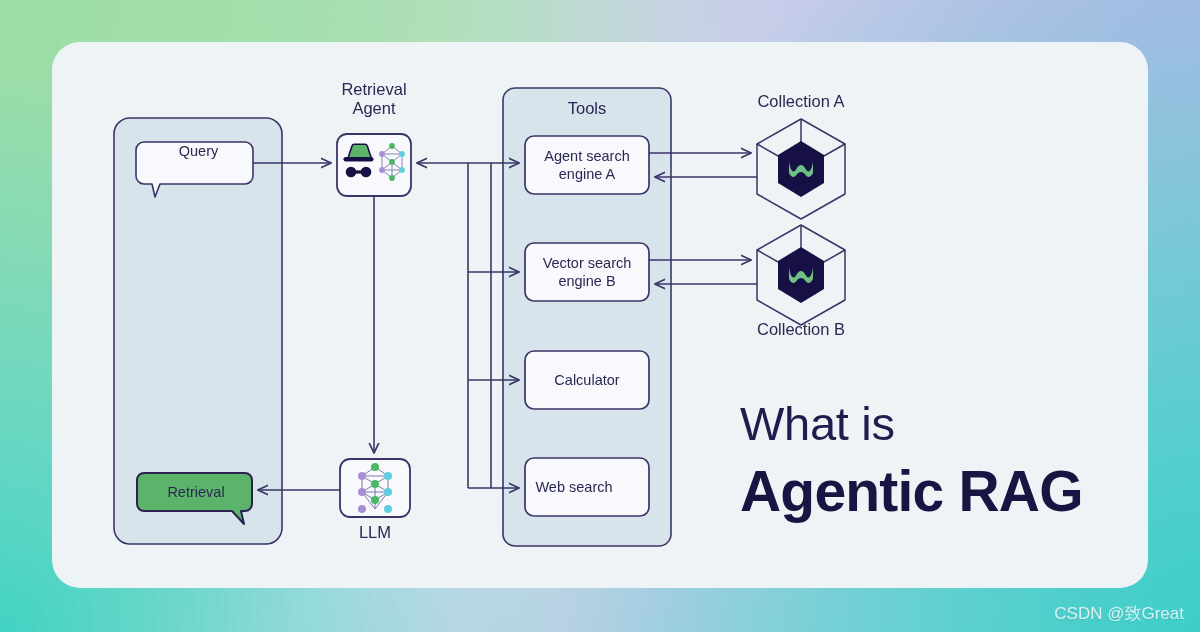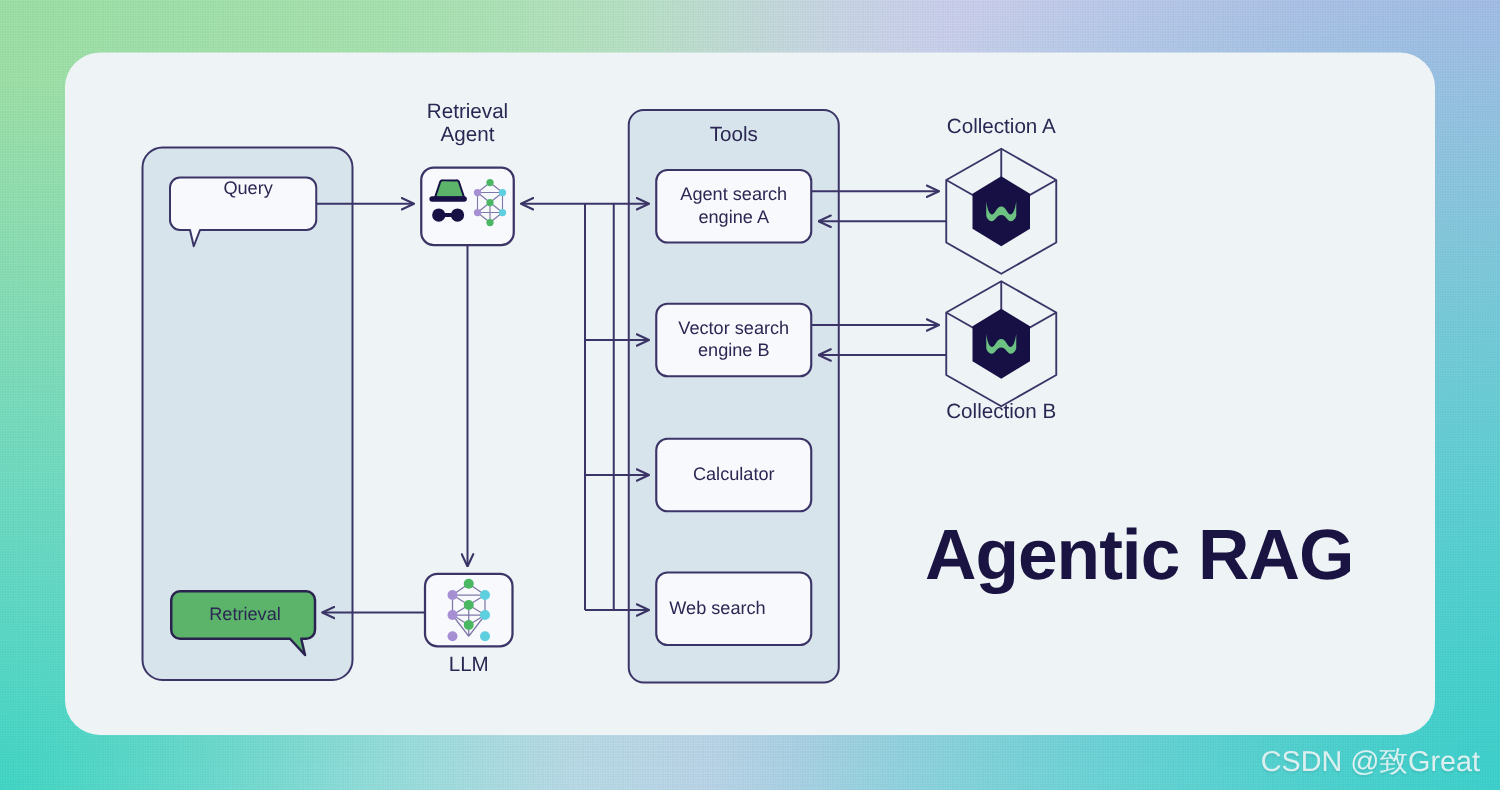--- a/index.html
+++ b/index.html
@@ -52,21 +52,21 @@
     font-size:47px; font-weight:400; color:#221b4d; letter-spacing:-.3px;
     font-family:"Liberation Sans", sans-serif; line-height:1;
   }
   #h-line2 {
     font-size:57px; font-weight:700; color:#1a1443; letter-spacing:-.8px;
     font-family:"Liberation Sans", sans-serif; line-height:1; margin-top:16px;
   }
   
   #watermark {
     position:absolute; right:16px; bottom:7px;
-    color:#e9f3f4; font-size:23px; opacity:.92;
+    color:#e9f3f4; font-size:17px; opacity:.92;
     font-family:"Liberation Sans", sans-serif;
     text-shadow:0 1px 2px rgba(0,0,0,.10);
   }
 </style>
 </head>
 <body>
 
 <div id="backdrop"></div>
 
 <div id="card"></div>
@@ -215,16 +215,17 @@
 <div class="node-text" style="left:140px; top:473px; width:112px; height:38px;">Retrieval</div>
 
 <div class="node-text" style="left:525px; top:136px; width:124px; height:58px;">Agent search
 engine A</div>
 <div class="node-text" style="left:525px; top:243px; width:124px; height:58px;">Vector search
 engine B</div>
 <div class="node-text" style="left:525px; top:351px; width:124px; height:58px;">Calculator</div>
 <div class="node-text" style="left:512px; top:458px; width:124px; height:58px;">Web search</div>
 
 <div id="headline">
+  <div id="h-line1">What is</div>
   <div id="h-line2">Agentic RAG</div>
 </div>
 
 <div id="watermark">CSDN @致Great</div>
 
 </body></html>

